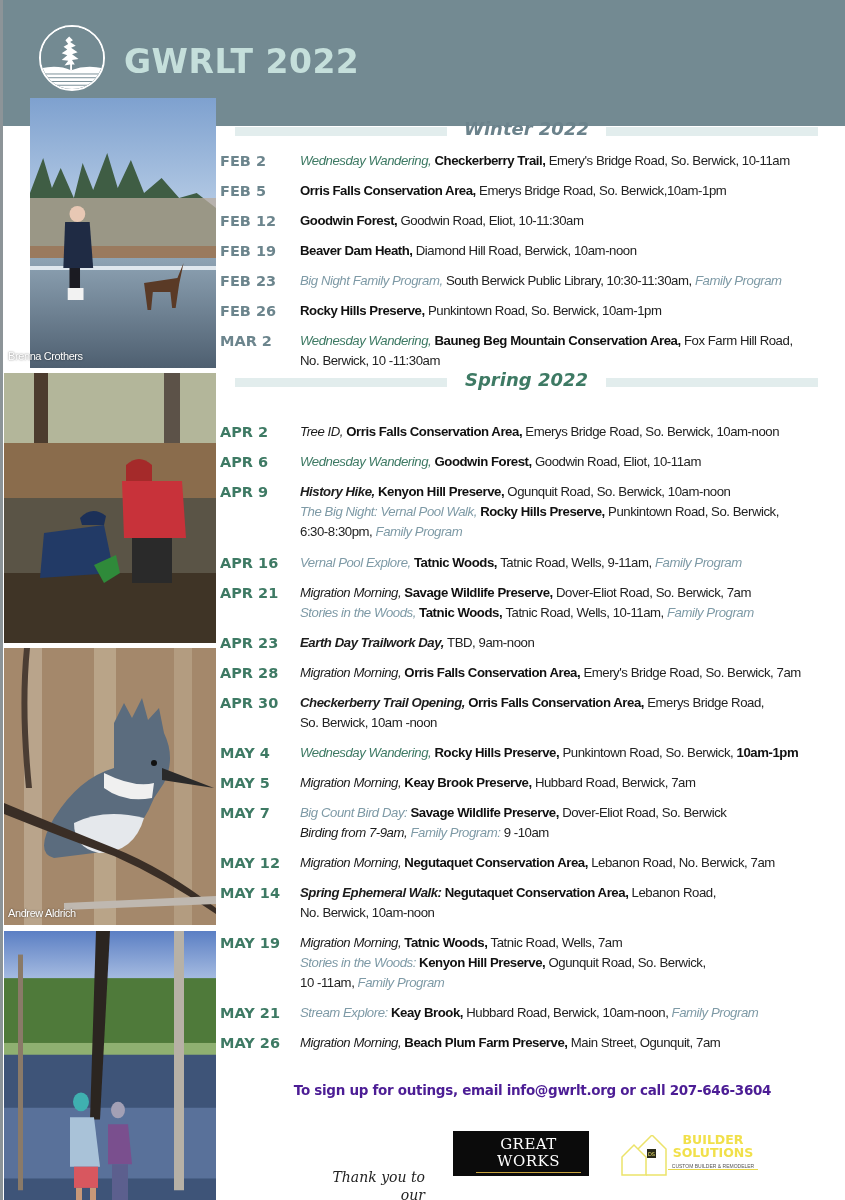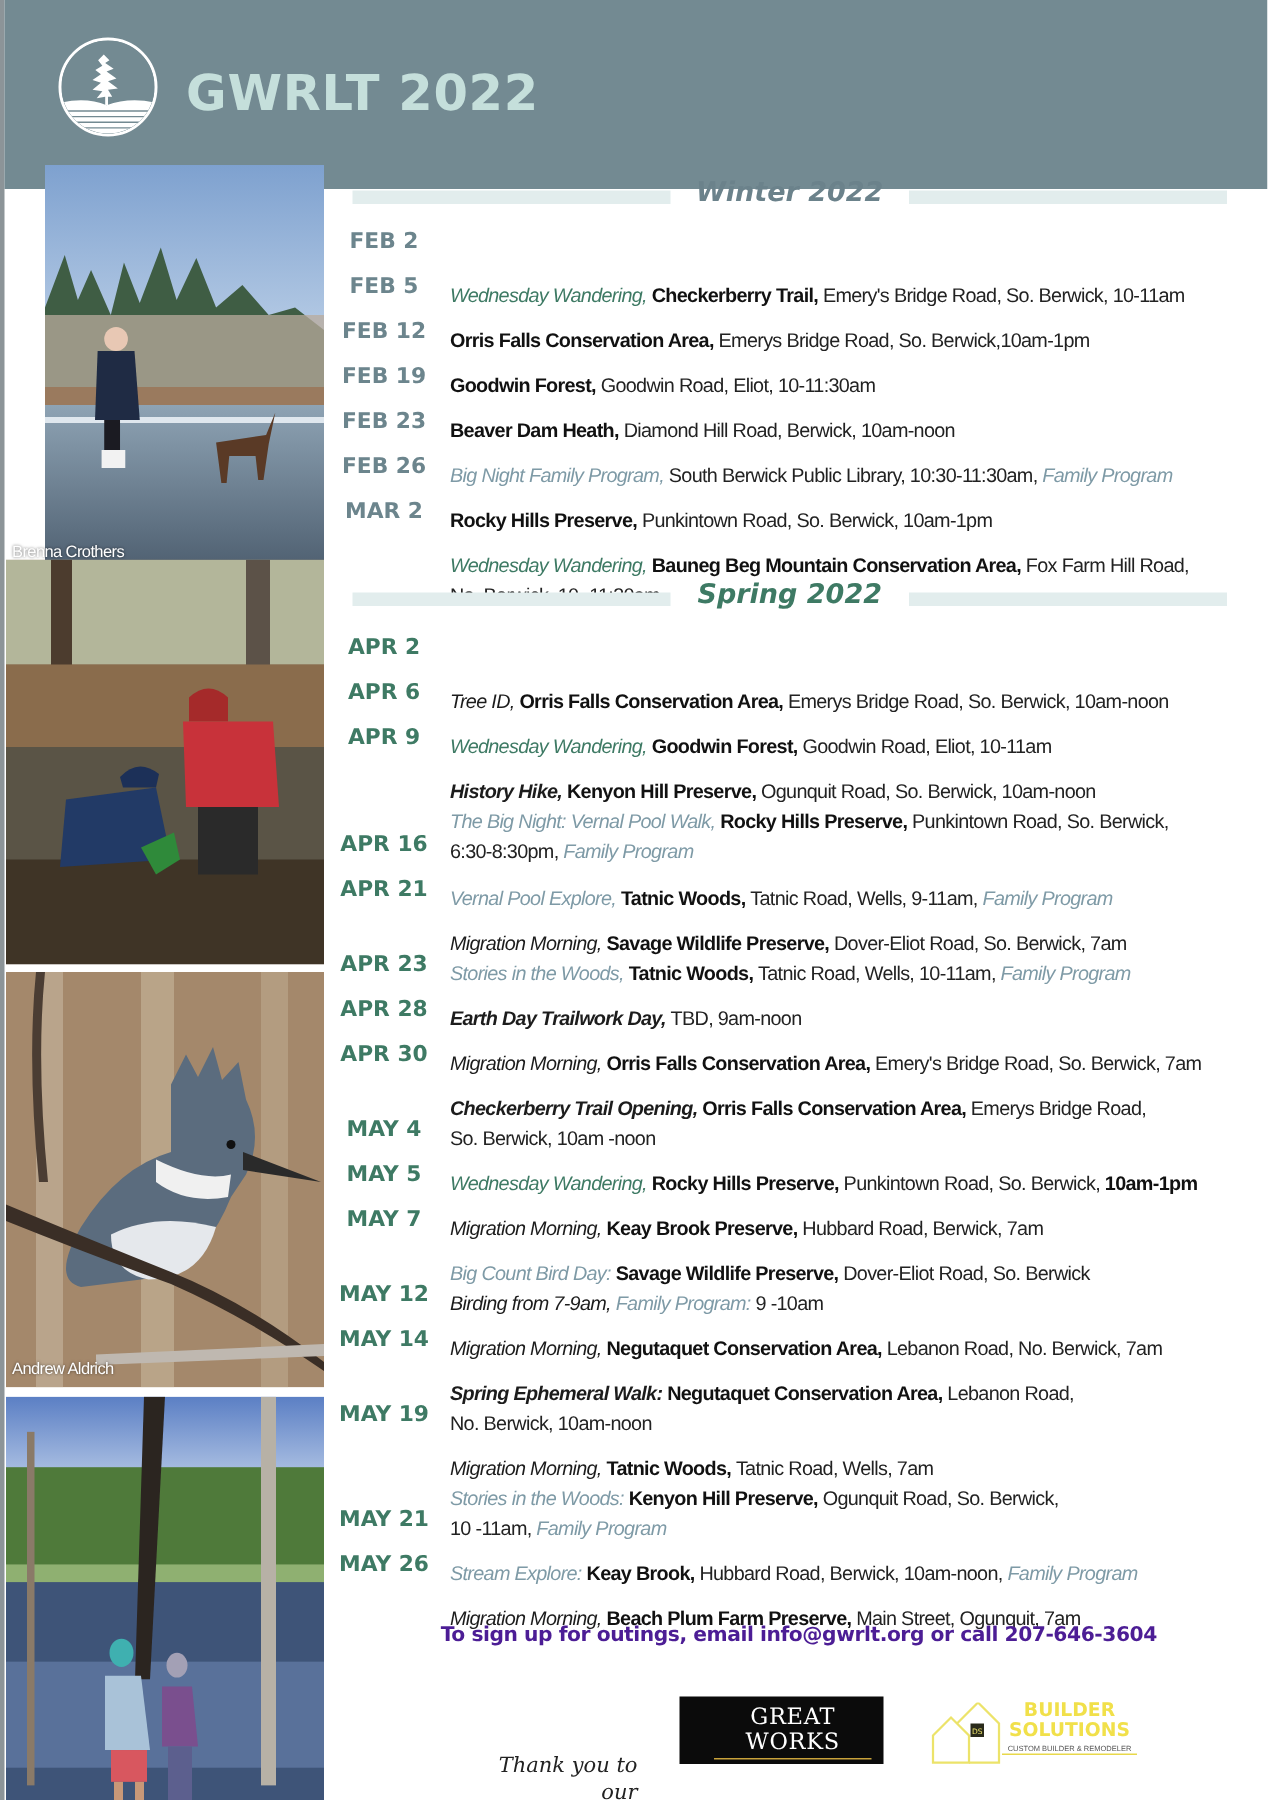--- a/index.html
+++ b/index.html
@@ -26,24 +26,24 @@
   .content { position: absolute; left: 220px; top: 98px; width: 625px; }
   .section-head { position: absolute; left: 15px; width: 583px; height: 24px; }
   .section-head .bar { position: absolute; top: 9px; height: 9px; background: #e2eded; }
   .section-head .bar.left { left: 0; width: 212px; }
   .section-head .bar.right { right: 0; width: 212px; }
   .section-head .label { position: absolute; left: 0; right: 0; top: 0; text-align: center; font-family: "DejaVu Sans", sans-serif; font-style: italic; font-weight: bold; font-size: 18px; }
   .winter .label { color: #6b828b; }
   .spring .label { color: #3e7a64; }
 
   .event { position: absolute; left: 0; width: 625px; font-size: 13.2px; line-height: 20px; letter-spacing: -0.45px; }
-  .event .date { position: absolute; left: 0; width: 72px; text-align: center; font-family: "DejaVu Sans", sans-serif; font-weight: bold; font-size: 14.5px; letter-spacing: 0; }
+  .event .date { position: absolute; left: 0; width: 72px; text-align: left; font-family: "DejaVu Sans", sans-serif; font-weight: bold; font-size: 14.5px; letter-spacing: 0; }
   .winter-date { color: #6c858d; }
   .spring-date { color: #3e7a64; }
-  .event .desc { position: absolute; left: 80px; width: 540px; margin-top: 36px; }
+  .event .desc { position: absolute; left: 80px; width: 540px; }
   .desc .line { display: block; white-space: nowrap; }
   .b { font-weight: bold; color: #111111; }
   .n { color: #222222; }
   .ww { font-style: italic; color: #3e7a64; }
   .fam { font-style: italic; color: #7e9aa6; }
   .it { font-style: italic; color: #1c1c1c; }
 
   .signup { position: absolute; left: 0; width: 625px; top: 984px; text-align: center; font-family: "DejaVu Sans", sans-serif; font-weight: bold; font-size: 13.5px; color: #4c1d95; letter-spacing: -0.3px; }
 
   .thanks { position: absolute; left: 85px; top: 1070px; text-align: right; font-family: "DejaVu Serif", serif; font-style: italic; font-size: 14px; line-height: 18px; color: #222222; width: 120px; }
@@ -72,21 +72,21 @@
           <line x1="6" y1="58" x2="60" y2="58"></line>
           <line x1="10" y1="62" x2="56" y2="62"></line>
       </g>
     </svg>
   </div>
   <div class="title-org">GWRLT 2022</div>
 </div>
 
 <div class="photos">
 
-  <div class="photo" style="top:12px;height:270px;padding-left:26px;">
+  <div class="photo" style="top:0;height:270px;padding-left:26px;">
     <svg viewBox="0 0 212 270" preserveAspectRatio="none">
       <defs>
         <linearGradient id="sky1" x1="0" y1="0" x2="0" y2="1">
             <stop offset="0" stop-color="#7ea1cf"></stop>
             <stop offset="1" stop-color="#c8d9ec"></stop>
           </linearGradient>
         <linearGradient id="ice1" x1="0" y1="0" x2="0" y2="1">
             <stop offset="0" stop-color="#8ea3b4"></stop>
             <stop offset="1" stop-color="#4e5f70"></stop>
           </linearGradient>
@@ -217,21 +217,21 @@
       </div>
       <div class="event" style="top: 233px;">
         <div class="date winter-date">MAR 2</div>
         <div class="desc">
           <span class="line"><span class="ww">Wednesday Wandering, </span><span class="b">Bauneg Beg Mountain Conservation Area, </span><span class="n"> Fox Farm Hill Road,</span></span>
           <span class="line"><span class="n">No. Berwick, 10 -11:30am</span></span>
         </div>
       </div>
     </div>
 
-  <div class="section-head spring" style="top:288px;">
+  <div class="section-head spring" style="top:271px;">
     <div class="bar left"></div>
     <div class="label">Spring 2022</div>
     <div class="bar right"></div>
   </div>
   <div id="spring-events">
       <div class="event" style="top: 324px;">
         <div class="date spring-date">APR 2</div>
         <div class="desc">
           <span class="line"><span class="it">Tree ID, </span><span class="b">Orris Falls Conservation Area, </span><span class="n">Emerys Bridge Road, So. Berwick, 10am-noon</span></span>
         </div>

